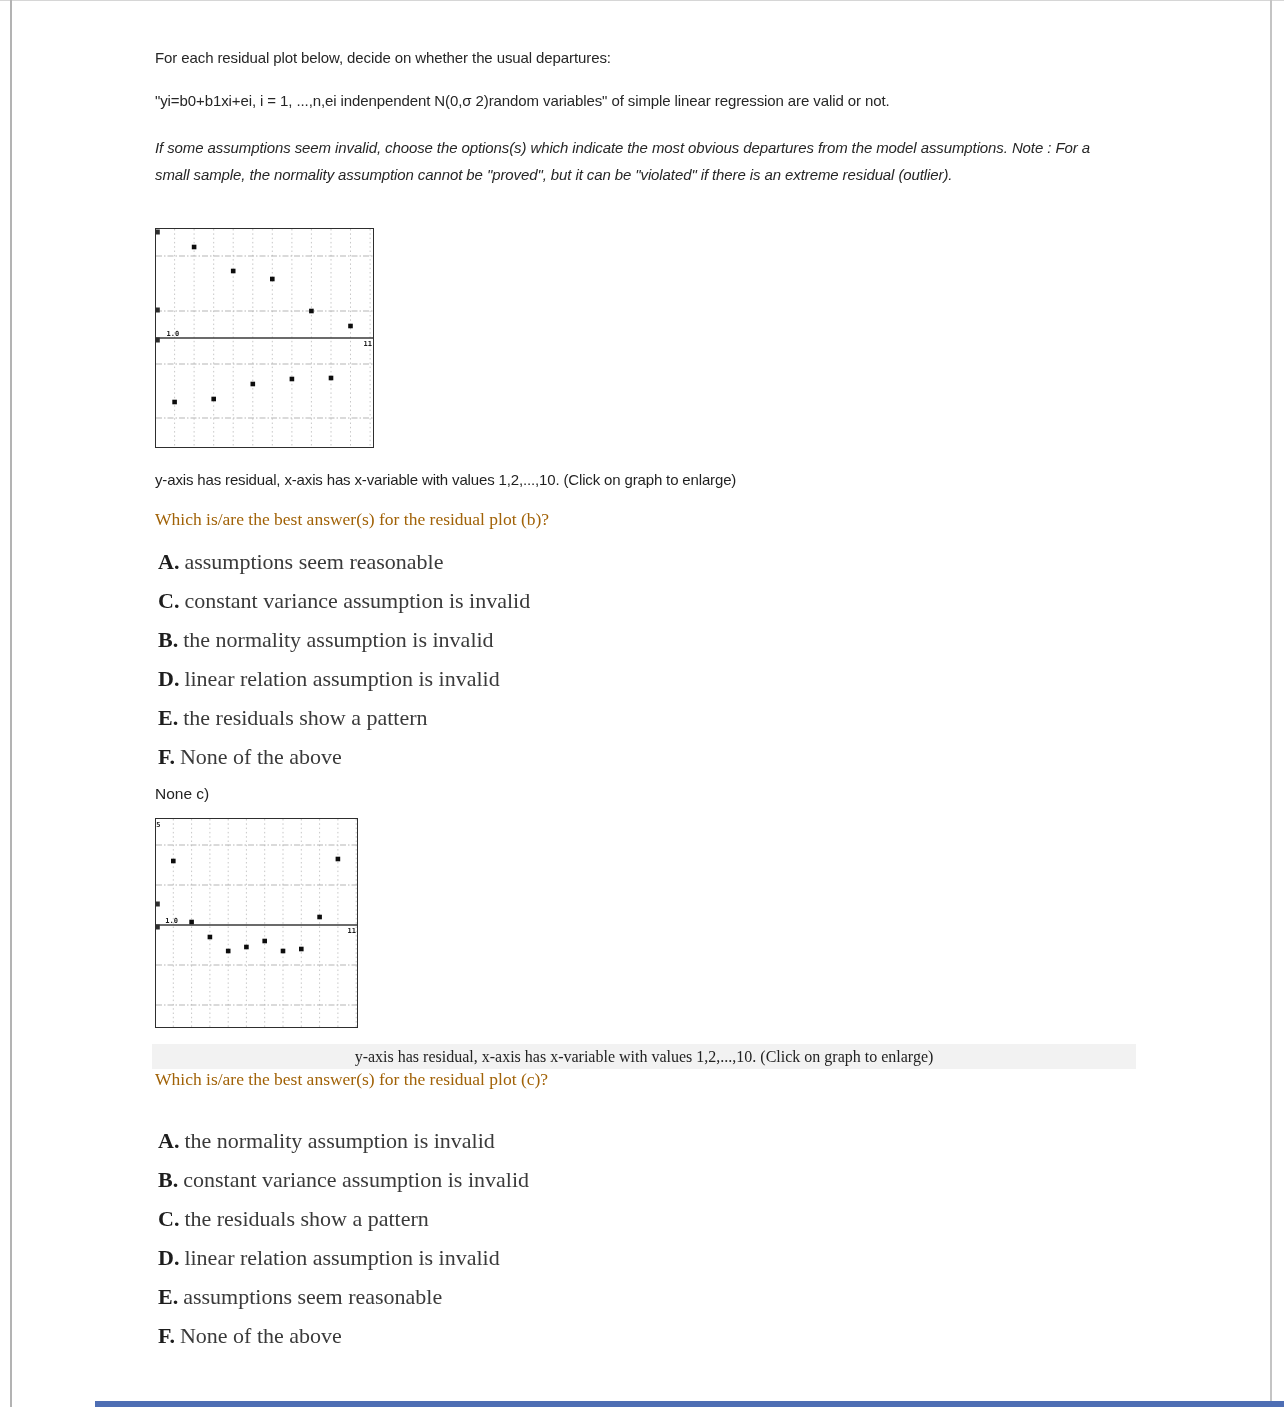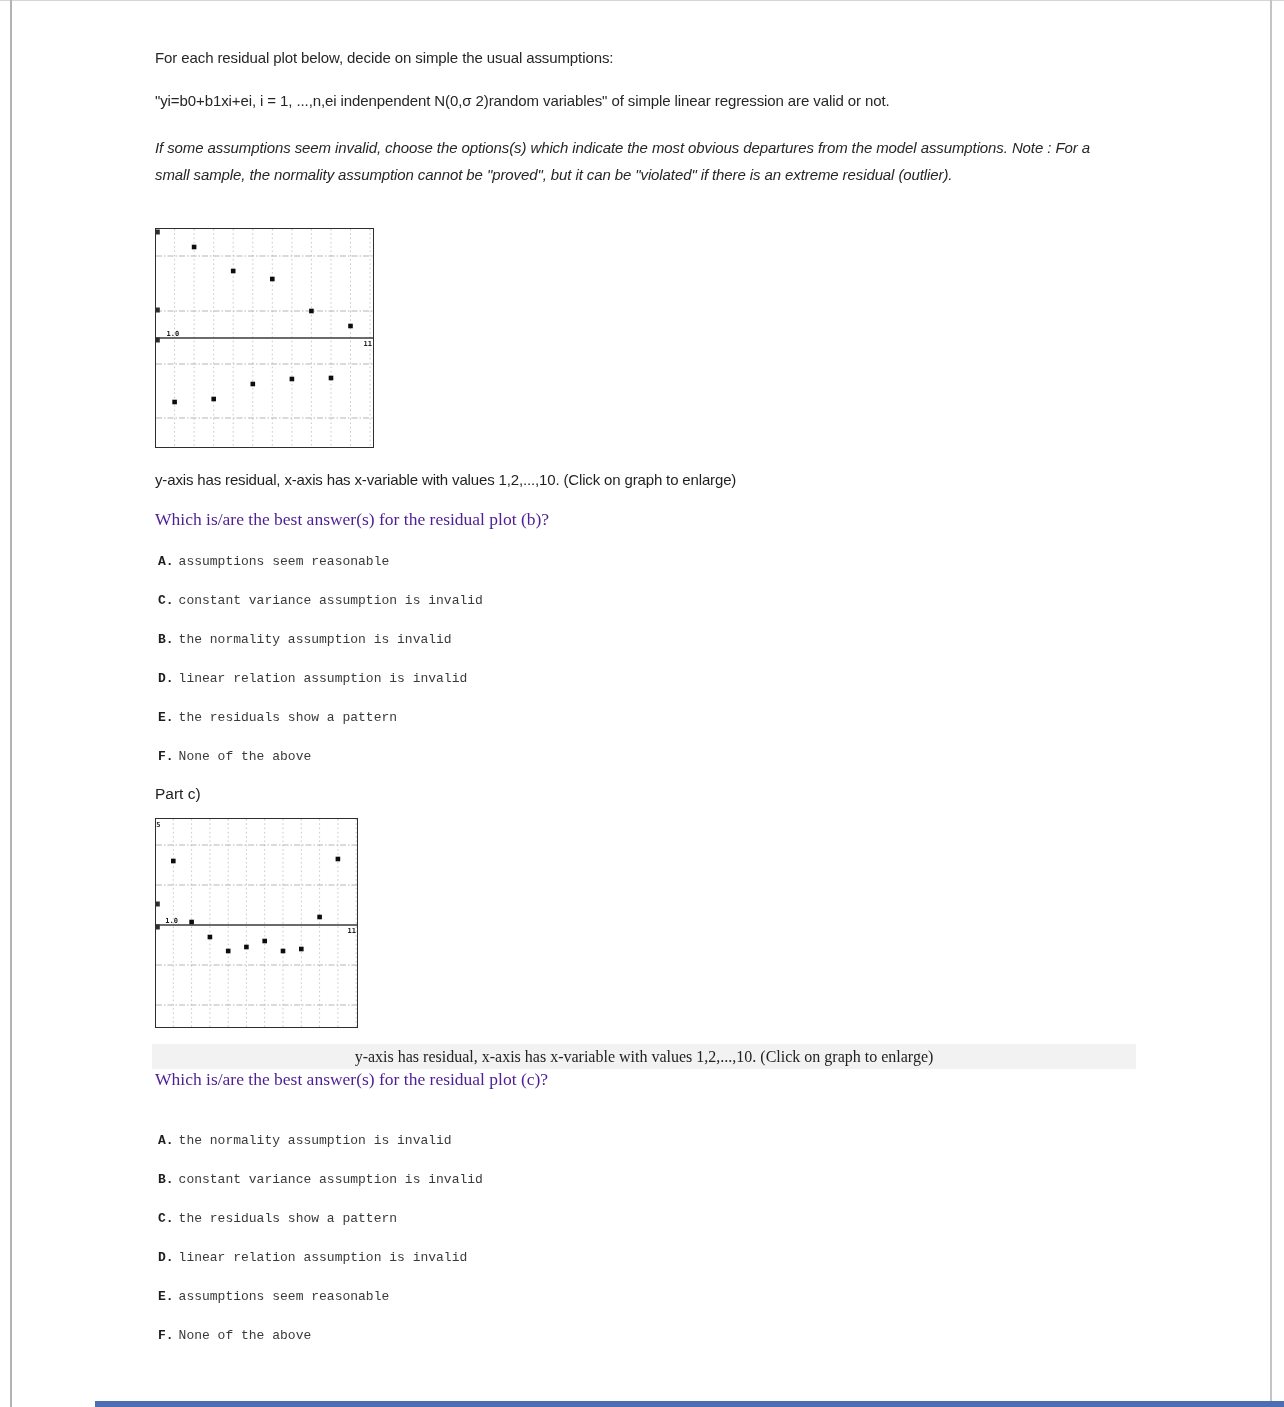--- a/index.html
+++ b/index.html
@@ -9,24 +9,24 @@
   }
   .page-edge-left{position:absolute;left:10px;top:0;width:2px;height:1407px;background:#b3b3b3;}
   .page-edge-right{position:absolute;left:1270px;top:0;width:2px;height:1407px;background:#c4c4c4;}
   .page-edge-top{position:absolute;left:0;top:0;width:1284px;height:1px;background:#d6d6d6;}
   .abs{position:absolute;}
   .sans-p{
     left:155px;width:948px;font-size:15px;line-height:27px;color:#262626;
     letter-spacing:-0.1px;
   }
   .sans-one{line-height:20px;}
-  .serif{font-family:"Liberation Serif","DejaVu Serif",serif;color:#4c1d95;}
+  .serif{font-family:"Liberation Serif","DejaVu Serif",serif;color:#a16207;}
   .question{left:155px;font-size:17.5px;}
   .opt-list{left:158px;width:620px;}
-  .opt{font-family:Liberation Mono, monospace;font-size:13px;color:#3a3a3a;
+  .opt{font-family:Liberation Serif, serif;font-size:22px;color:#3a3a3a;
        line-height:22px;margin-bottom:17px;cursor:pointer;}
   .opt b{color:#1d1d1d;margin-right:5px;}
   .part-label{left:155px;font-size:15.5px;color:#222;}
   .caption-sans{left:155px;font-size:15px;color:#1f1f1f;letter-spacing:-0.15px;}
   .caption-bar{left:152px;width:984px;height:25px;line-height:25px;text-align:center;
        font-family:"Liberation Serif","DejaVu Serif",serif;font-size:16px;color:#222;}
   .plot{cursor:pointer;background:#ffffff;}
   .vg{stroke:#c7c7c7;stroke-width:1;stroke-dasharray:1.5 2.8;}
   .hg{stroke:#b5b5b5;stroke-width:1;stroke-dasharray:6 2 1.5 2;}
   .ax{stroke:#3a3a3a;stroke-width:1.3;}
@@ -36,21 +36,21 @@
   .bd{fill:none;stroke:#2e2e2e;stroke-width:1;}
   .bottom-bar{position:absolute;left:95px;right:0;bottom:0;height:6px;}
 </style>
 </head>
 <body>
 
 <div class="page-edge-top"></div>
 <div class="page-edge-left"></div>
 <div class="page-edge-right"></div>
 
-<div class="abs sans-p sans-one" style="top:48px;">For each residual plot below, decide on simple the usual assumptions:</div>
+<div class="abs sans-p sans-one" style="top:48px;">For each residual plot below, decide on whether the usual departures:</div>
 
 <div class="abs sans-p sans-one" style="top:91px;">"yi=b0+b1xi+ei, i = 1, ...,n,ei indenpendent N(0,σ 2)random variables" of simple linear regression are valid or not.</div>
 
 <div class="abs sans-p" style="top:134px;font-style:italic;">If some assumptions seem invalid, choose the options(s) which indicate the most obvious departures from the model assumptions. Note : For a small sample, the normality assumption cannot be "proved", but it can be "violated" if there is an extreme residual (outlier).</div>
 
 <svg class="abs plot" style="left:155px;top:228px;" width="219" height="220" viewBox="0 0 219 220">
     <line class="vg" x1="19.6" y1="1" x2="19.6" y2="219"></line>
     <line class="vg" x1="39.1" y1="1" x2="39.1" y2="219"></line>
     <line class="vg" x1="58.7" y1="1" x2="58.7" y2="219"></line>
     <line class="vg" x1="78.2" y1="1" x2="78.2" y2="219"></line>
@@ -90,21 +90,21 @@
 
 <div class="abs opt-list" style="top:551px;">
     <div class="opt"><b>A.</b><span>assumptions seem reasonable</span></div>
     <div class="opt"><b>C.</b><span>constant variance assumption is invalid</span></div>
     <div class="opt"><b>B.</b><span>the normality assumption is invalid</span></div>
     <div class="opt"><b>D.</b><span>linear relation assumption is invalid</span></div>
     <div class="opt"><b>E.</b><span>the residuals show a pattern</span></div>
     <div class="opt"><b>F.</b><span>None of the above</span></div>
   </div>
 
-<div class="abs part-label" style="top:785px;">Part c)</div>
+<div class="abs part-label" style="top:785px;">None c)</div>
 
 <svg class="abs plot" style="left:155px;top:818px;" width="203" height="210" viewBox="0 0 203 210">
     <line class="vg" x1="18.3" y1="1" x2="18.3" y2="209"></line>
     <line class="vg" x1="36.6" y1="1" x2="36.6" y2="209"></line>
     <line class="vg" x1="54.9" y1="1" x2="54.9" y2="209"></line>
     <line class="vg" x1="73.2" y1="1" x2="73.2" y2="209"></line>
     <line class="vg" x1="91.4" y1="1" x2="91.4" y2="209"></line>
     <line class="vg" x1="109.7" y1="1" x2="109.7" y2="209"></line>
     <line class="vg" x1="128.0" y1="1" x2="128.0" y2="209"></line>
     <line class="vg" x1="146.3" y1="1" x2="146.3" y2="209"></line>

